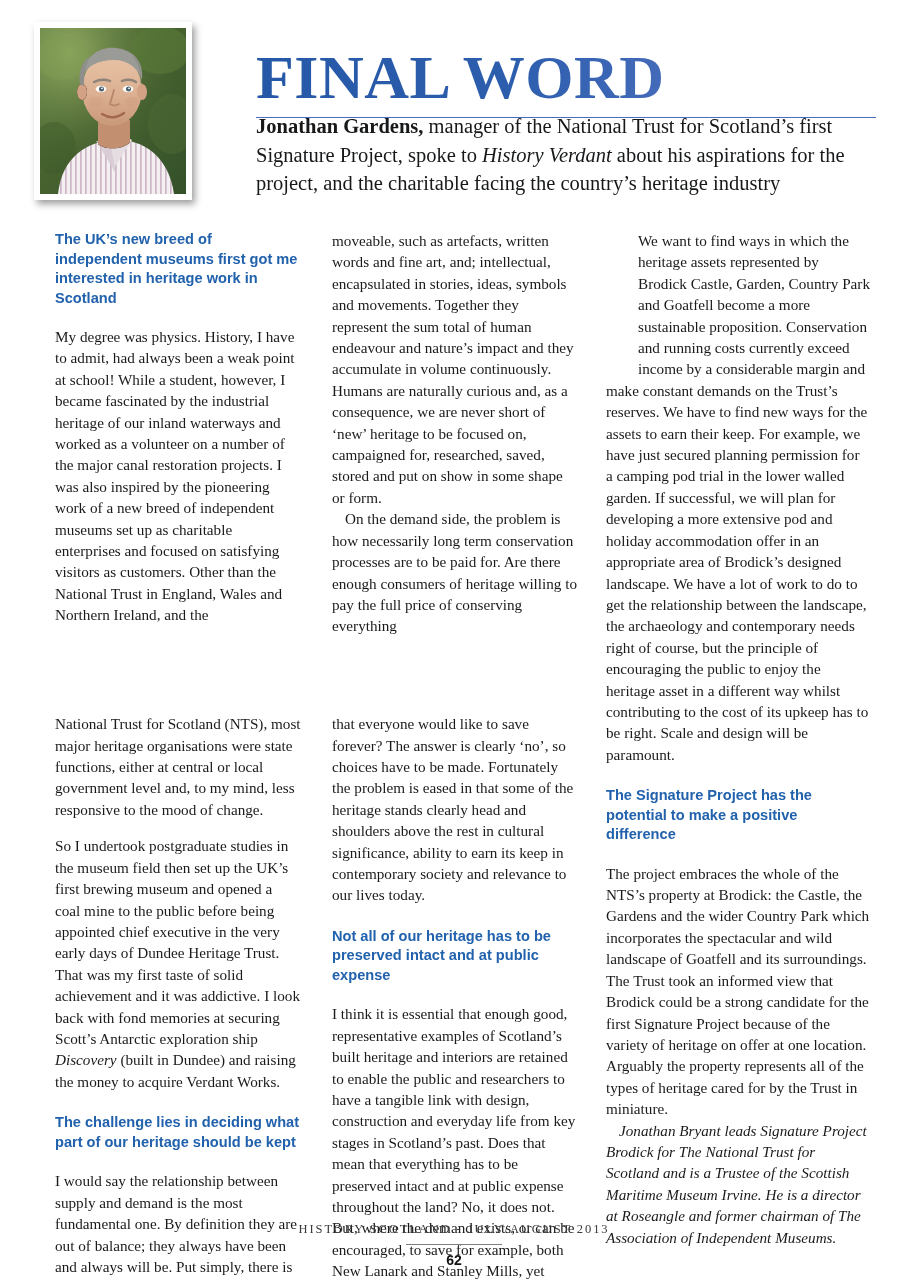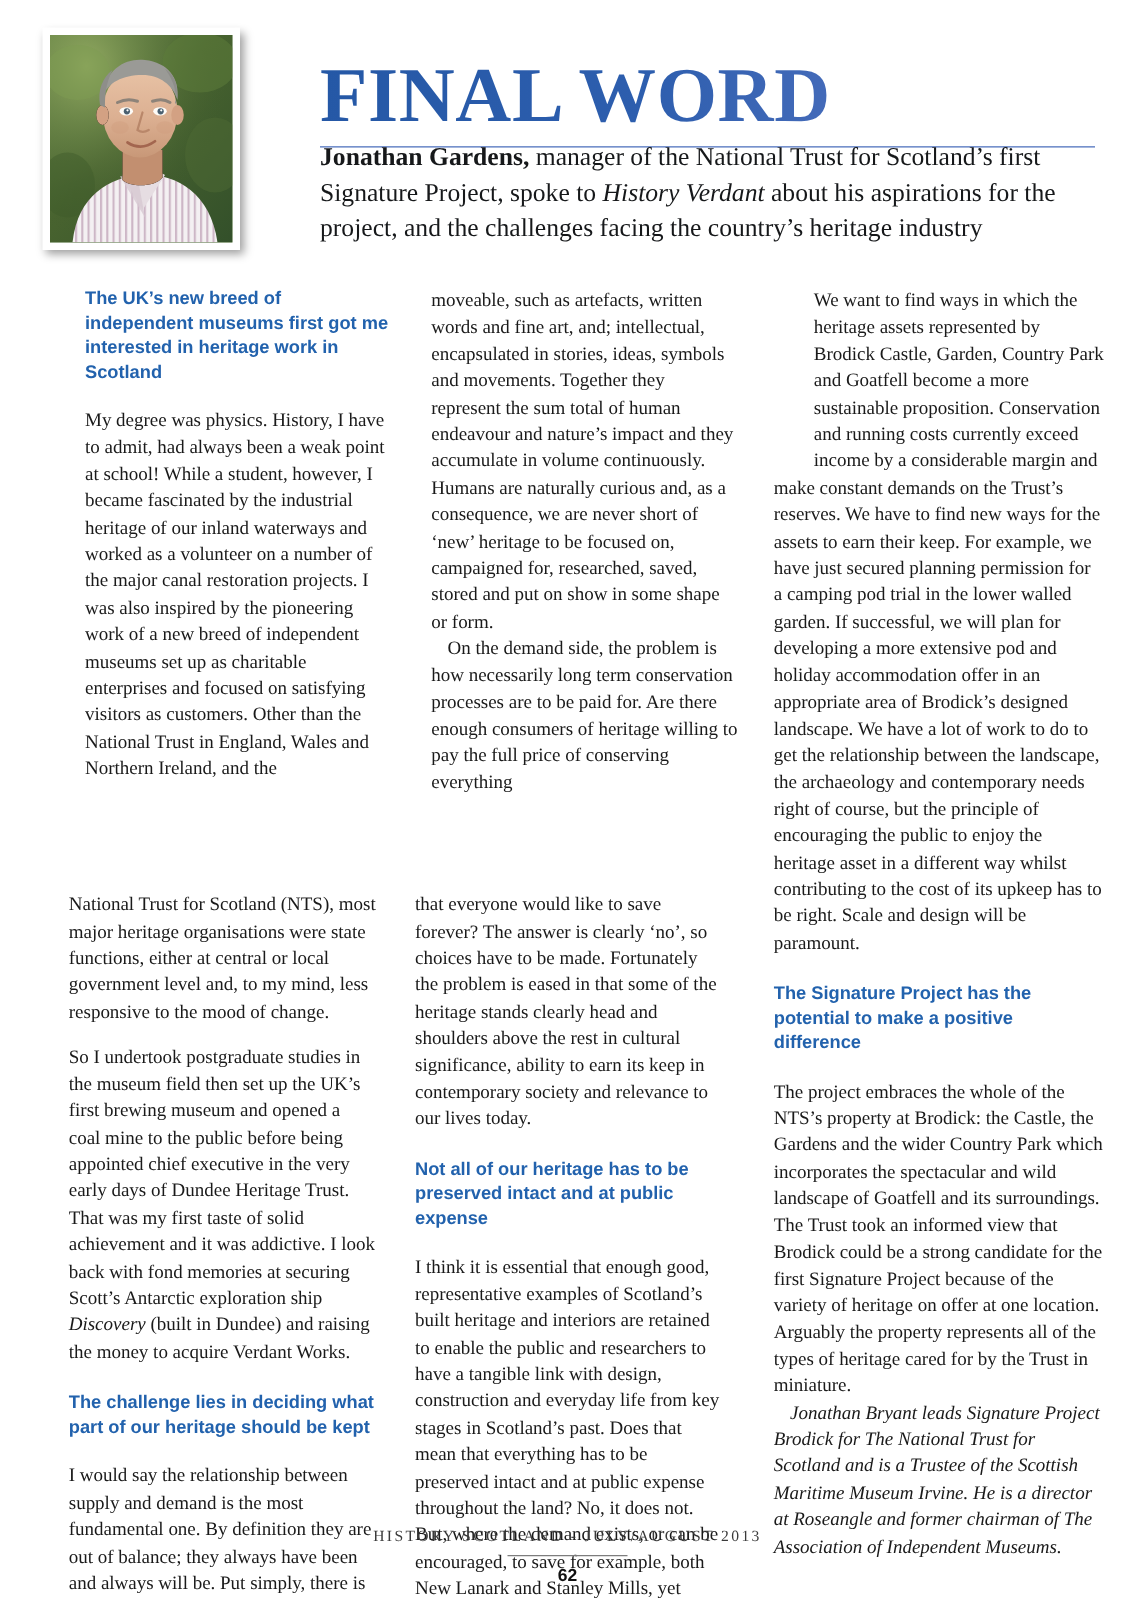--- a/index.html
+++ b/index.html
@@ -96,21 +96,20 @@
   .standfirst i { font-style: italic; }
 
   
   .col {
     position: absolute;
     top: 230px;
     width: 246px;
     font-size: 15.2px;
     line-height: 21.4px;
     text-align: left;
-    margin-left: 13px;
   }
   #col1 { left: 55px; }
   #col2 { left: 332px; }
   #col3 { left: 606px; width: 264px; }
 
   .col p {
     margin: 0;
     text-indent: 0;
   }
   .col p + p { text-indent: 13px; }
@@ -270,21 +269,21 @@
         </svg>
       </div>
     </div>
 
     <div class="masthead">
       <h1 class="masthead-title">FINAL WORD</h1>
       <div class="masthead-rule"></div>
     </div>
 
     <div class="standfirst">
-      <b>Jonathan Gardens,</b><span> manager of the National Trust for Scotland’s first Signature Project, spoke to </span><i>History Verdant</i><span> about his aspirations for the project, and the challenges facing the country’s heritage industry</span>
+      <b>Jonathan Gardens,</b><span> manager of the National Trust for Scotland’s first Signature Project, spoke to </span><i>History Verdant</i><span> about his aspirations for the project, and the charitable facing the country’s heritage industry</span>
     </div>
   </div>
 
   <div class="col" id="col1">
     <div class="subhead">The UK’s new breed of independent museums first got me interested in heritage work in Scotland</div>
     <p>My degree was physics. History, I have to admit, had always been a weak point at school! While a student, however, I became fascinated by the industrial heritage of our inland waterways and worked as a volunteer on a number of the major canal restoration projects. I was also inspired by the pioneering work of a new breed of independent museums set up as charitable enterprises and focused on satisfying visitors as customers. Other than the National Trust in England, Wales and Northern Ireland, and the</p>
   </div>
 
   <div class="col" id="col2">
     <p>moveable, such as artefacts, written words and fine art, and; intellectual, encapsulated in stories, ideas, symbols and movements. Together they represent the sum total of human endeavour and nature’s impact and they accumulate in volume continuously. Humans are naturally curious and, as a consequence, we are never short of ‘new’ heritage to be focused on, campaigned for, researched, saved, stored and put on show in some shape or form.</p>

